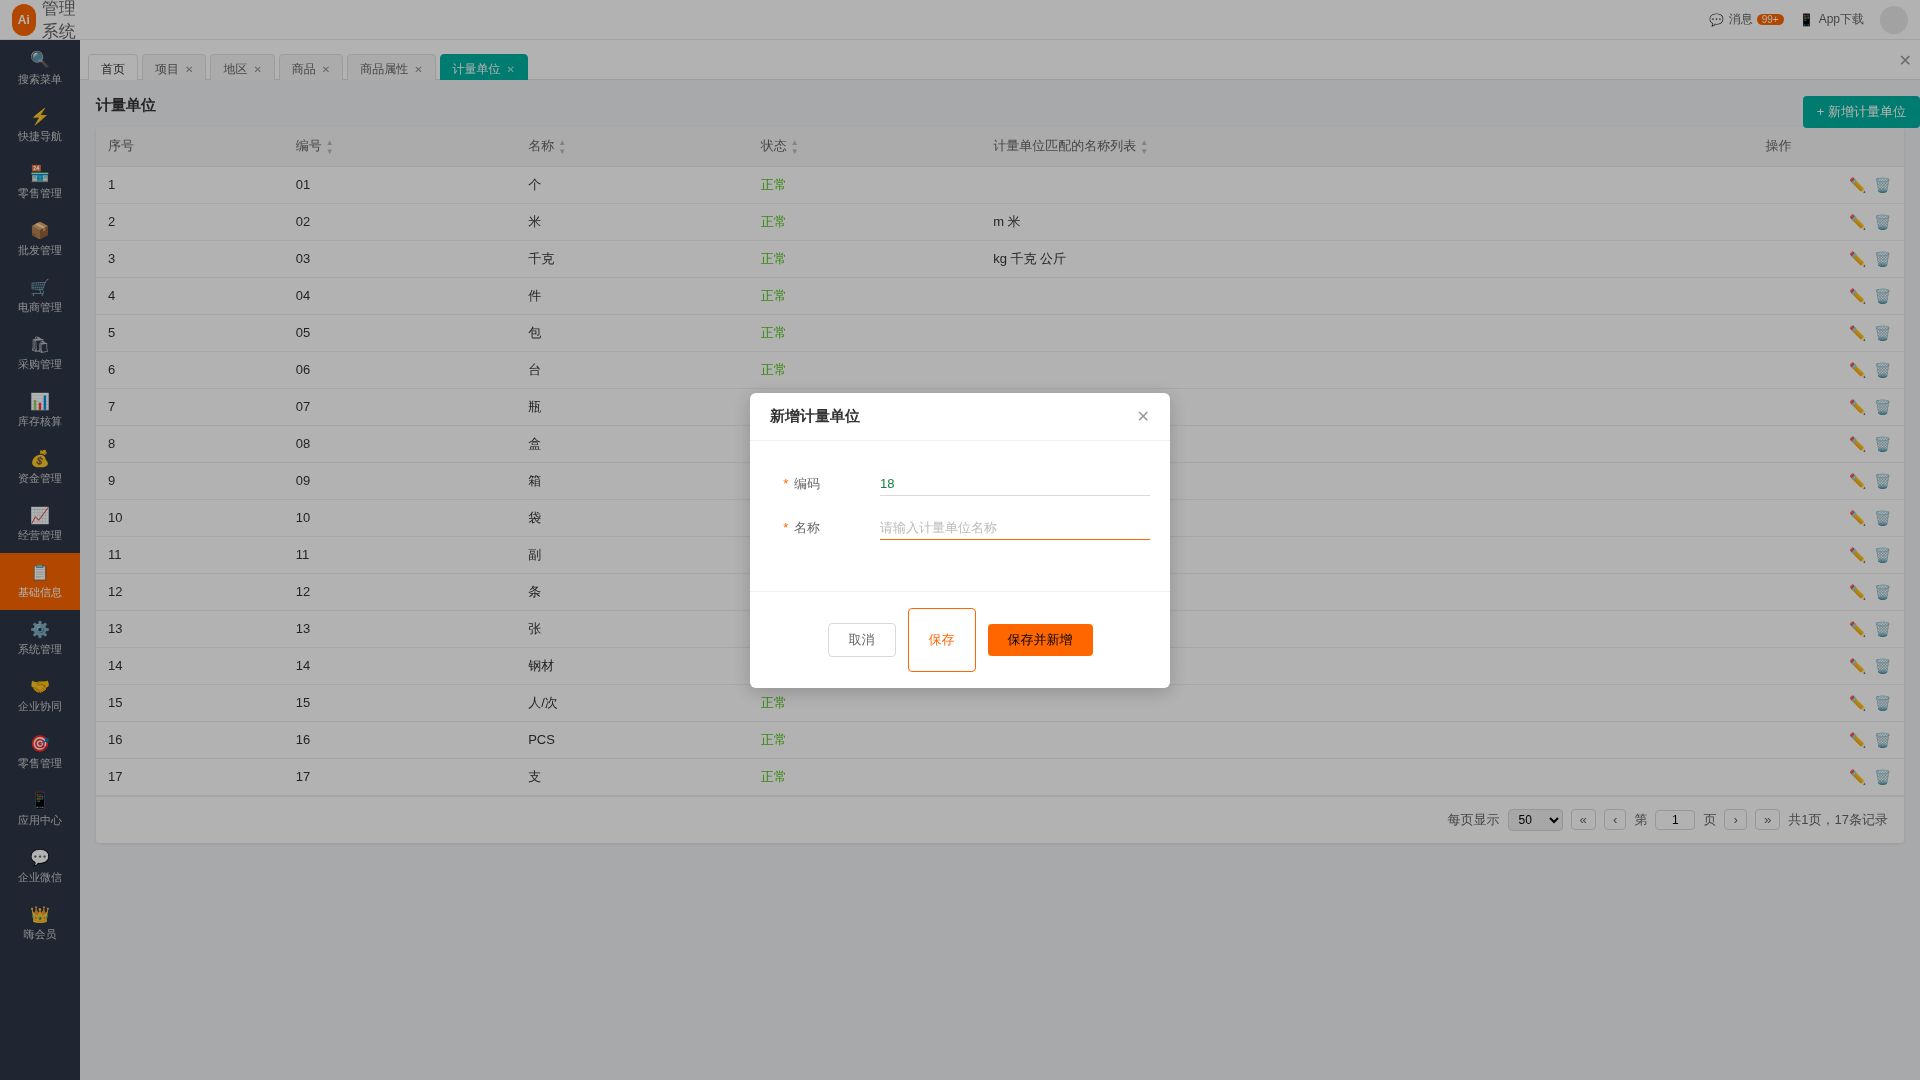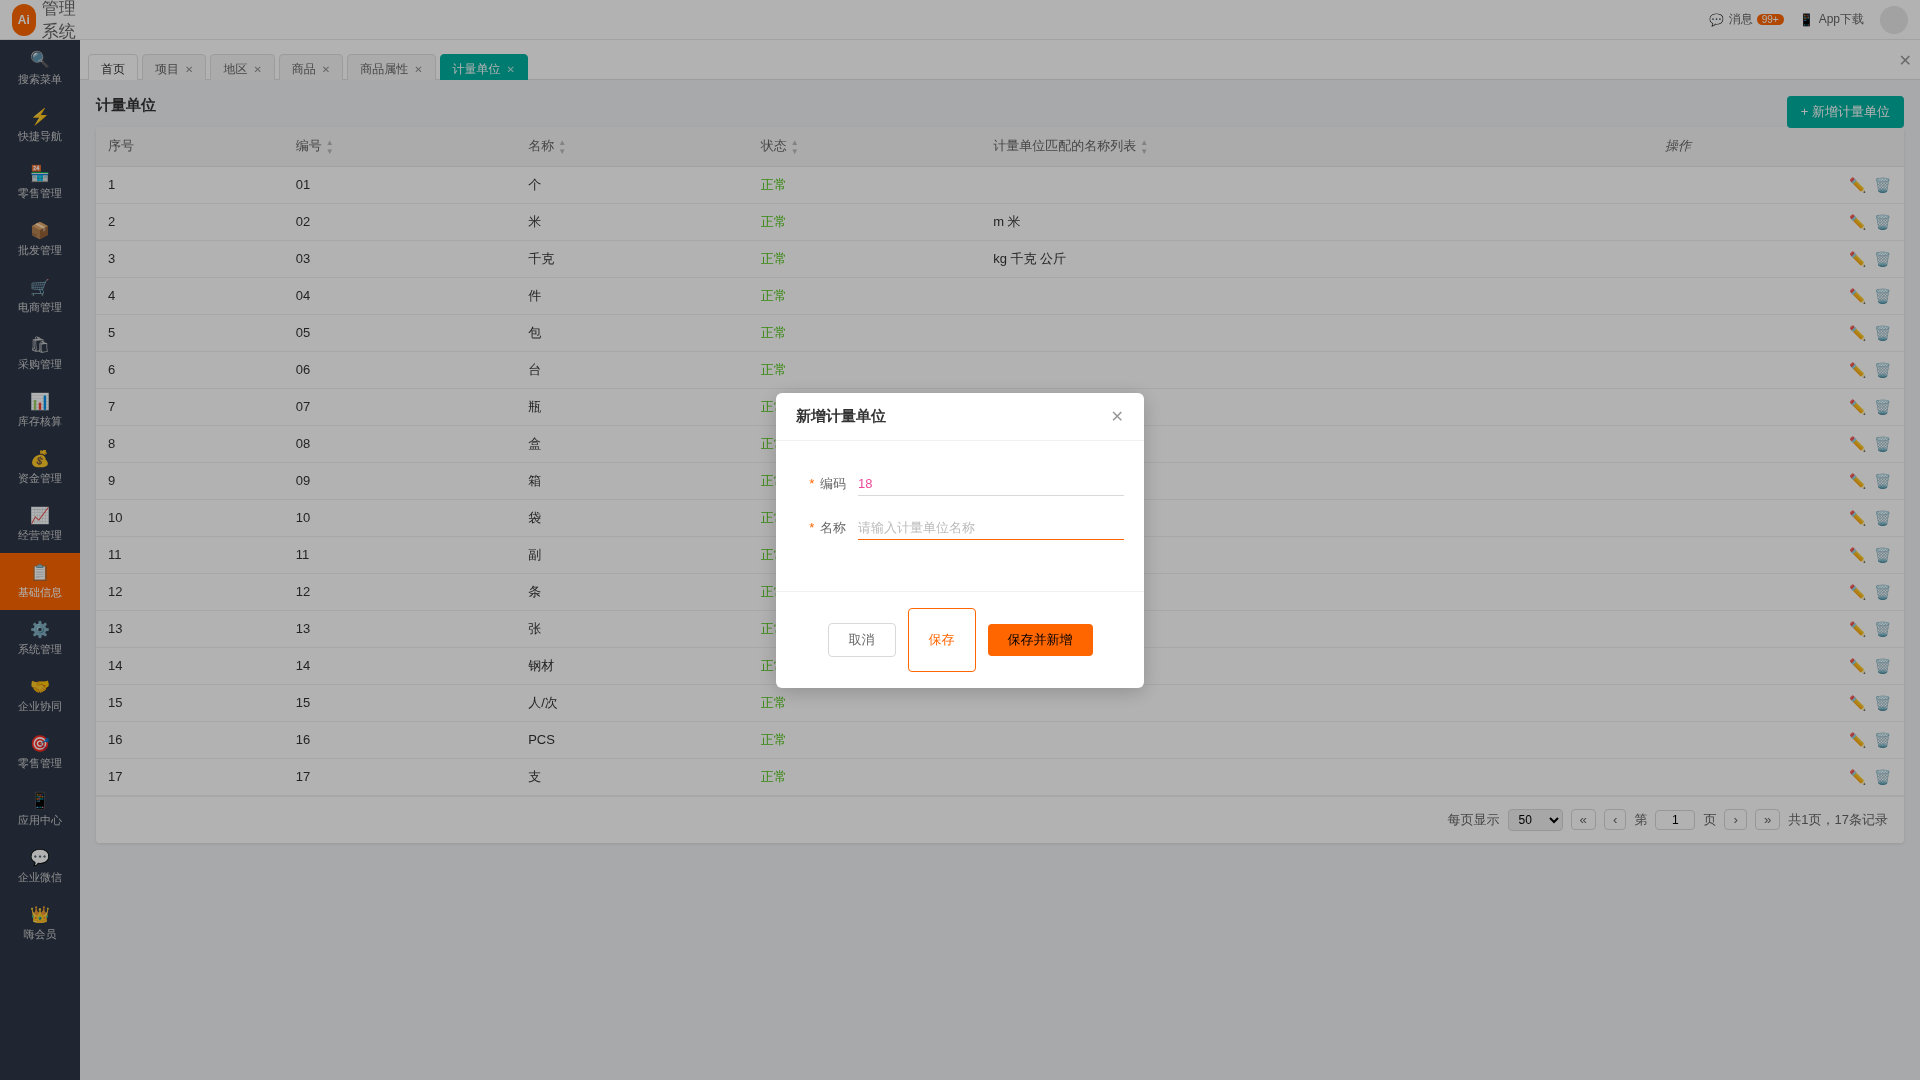--- a/index.html
+++ b/index.html
@@ -32,21 +32,21 @@
     .tabs-bar { height: 40px; background: #fff; display: flex; align-items: center; padding: 0 8px; border-bottom: 1px solid #e0e0e0; gap: 4px; position: relative; }
     .tab { display: flex; align-items: center; gap: 6px; padding: 0 12px; height: 32px; border-radius: 4px 4px 0 0; cursor: pointer; font-size: 12px; color: #666; border: 1px solid #e0e0e0; background: #f5f5f5; margin-top: 20px; }
     .tab.active { background: #00b0a0; color: #fff; border-color: #00b0a0; }
     .tab .close-icon { font-size: 10px; opacity: 0.7; }
     .tab.home { background: #fff; color: #333; border-color: #e0e0e0; }
     .tab-close-all { position: absolute; right: 8px; top: 50%; transform: translateY(-50%); cursor: pointer; color: #999; font-size: 16px; }
 
     
     .page-content { flex: 1; padding: 16px; overflow-y: auto; background: #f0f2f5; position: relative; }
     .page-title { font-size: 15px; font-weight: bold; color: #333; margin-bottom: 12px; }
-    .add-btn { position: absolute; top: 16px; right: 16px; background: #00b0a0; color: #fff; border: none; padding: 7px 14px; border-radius: 4px; cursor: pointer; font-size: 13px; }
+    .add-btn { position: absolute; top: 16px; right: 0; background: #00b0a0; color: #fff; border: none; padding: 7px 14px; border-radius: 4px; cursor: pointer; font-size: 13px; }
 
     
     .table-wrapper { background: #fff; border-radius: 4px; overflow: hidden; box-shadow: 0 1px 3px rgba(0,0,0,0.1); }
     table { width: 100%; border-collapse: collapse; }
     thead tr { background: #f5f5f5; }
     thead th { padding: 10px 12px; text-align: left; font-size: 13px; color: #666; font-weight: normal; border-bottom: 1px solid #e8e8e8; white-space: nowrap; }
     thead th .sort-icons { display: inline-flex; flex-direction: column; margin-left: 4px; font-size: 8px; color: #bbb; vertical-align: middle; }
     tbody tr { border-bottom: 1px solid #f0f0f0; }
     tbody td { padding: 9px 12px; font-size: 13px; color: #333; }
     .status-normal { color: #52c41a; }
@@ -54,29 +54,29 @@
     .action-btn { color: #999; cursor: pointer; font-size: 14px; }
 
     
     .pagination { display: flex; align-items: center; justify-content: flex-end; padding: 12px 16px; gap: 8px; font-size: 13px; color: #666; background: #fff; border-top: 1px solid #f0f0f0; }
     .page-select { border: 1px solid #d9d9d9; border-radius: 4px; padding: 2px 6px; font-size: 12px; }
     .page-btn { border: 1px solid #d9d9d9; background: #fff; border-radius: 4px; padding: 2px 8px; cursor: pointer; color: #666; }
     .page-input { width: 40px; border: 1px solid #d9d9d9; border-radius: 4px; padding: 2px 6px; text-align: center; font-size: 12px; }
 
     
     .modal-overlay { position: fixed; top: 0; left: 0; right: 0; bottom: 0; background: rgba(0,0,0,0.3); z-index: 1000; display: flex; align-items: center; justify-content: center; }
-    .modal { background: #fff; border-radius: 6px; width: 368px; box-shadow: 0 4px 20px rgba(0,0,0,0.2); overflow: hidden; }
+    .modal { background: #fff; border-radius: 6px; width: 420px; box-shadow: 0 4px 20px rgba(0,0,0,0.2); overflow: hidden; }
     .modal-header { display: flex; align-items: center; justify-content: space-between; padding: 14px 20px; border-bottom: 1px solid #f0f0f0; }
     .modal-title { font-size: 15px; font-weight: bold; color: #333; }
     .modal-close { cursor: pointer; color: #999; font-size: 16px; }
     .modal-body { padding: 31px 20px; }
     .form-item { display: flex; align-items: center; margin-bottom: 20px; gap: 12px; }
     .form-label { min-width: 50px; text-align: right; font-size: 13px; color: #666; }
     .required-mark { color: #f60; margin-right: 2px; }
-    .form-input { flex: 1; border: none; border-bottom: 1px solid #d9d9d9; padding: 4px 0; font-size: 13px; outline: none; color: #ec4899; }
+    .form-input { flex: 1; border: none; border-bottom: 1px solid #d9d9d9; padding: 4px 0; font-size: 13px; outline: none; color: #15803d; margin-left: 48px; }
     .form-input.active { border-bottom-color: #f60; }
     .form-input::placeholder { color: #bbb; }
     .modal-footer { display: flex; align-items: center; justify-content: center; padding: 16px 20px; gap: 12px; border-top: 1px solid #f0f0f0; }
     .btn-cancel { border: 1px solid #d9d9d9; background: #fff; color: #666; padding: 7px 20px; border-radius: 4px; cursor: pointer; font-size: 13px; }
     .btn-save { border: 1px solid #f60; background: #fff; color: #f60; padding: 22px 20px; border-radius: 4px; cursor: pointer; font-size: 13px; }
     .btn-save-new { border: none; background: #f60; color: #000000; padding: 7px 20px; border-radius: 4px; cursor: pointer; font-size: 13px; }
   </style>
 </head>
 <body>
 
@@ -222,21 +222,21 @@
                       <span>▼</span>
                     </span></th>
                   <th>状态<span class="sort-icons">
                       <span>▲</span>
                       <span>▼</span>
                     </span></th>
                   <th>计量单位匹配的名称列表<span class="sort-icons">
                       <span>▲</span>
                       <span>▼</span>
                     </span></th>
-                  <th style="text-align: left; font-style: italic;">操作</th>
+                  <th style="text-align: center;">操作</th>
                 </tr>
             </thead>
             <tbody>
 
             <tr>
       <td>1</td>
       <td>01</td>
       <td>个</td>
       <td class="status-normal">正常</td>
       <td></td>

